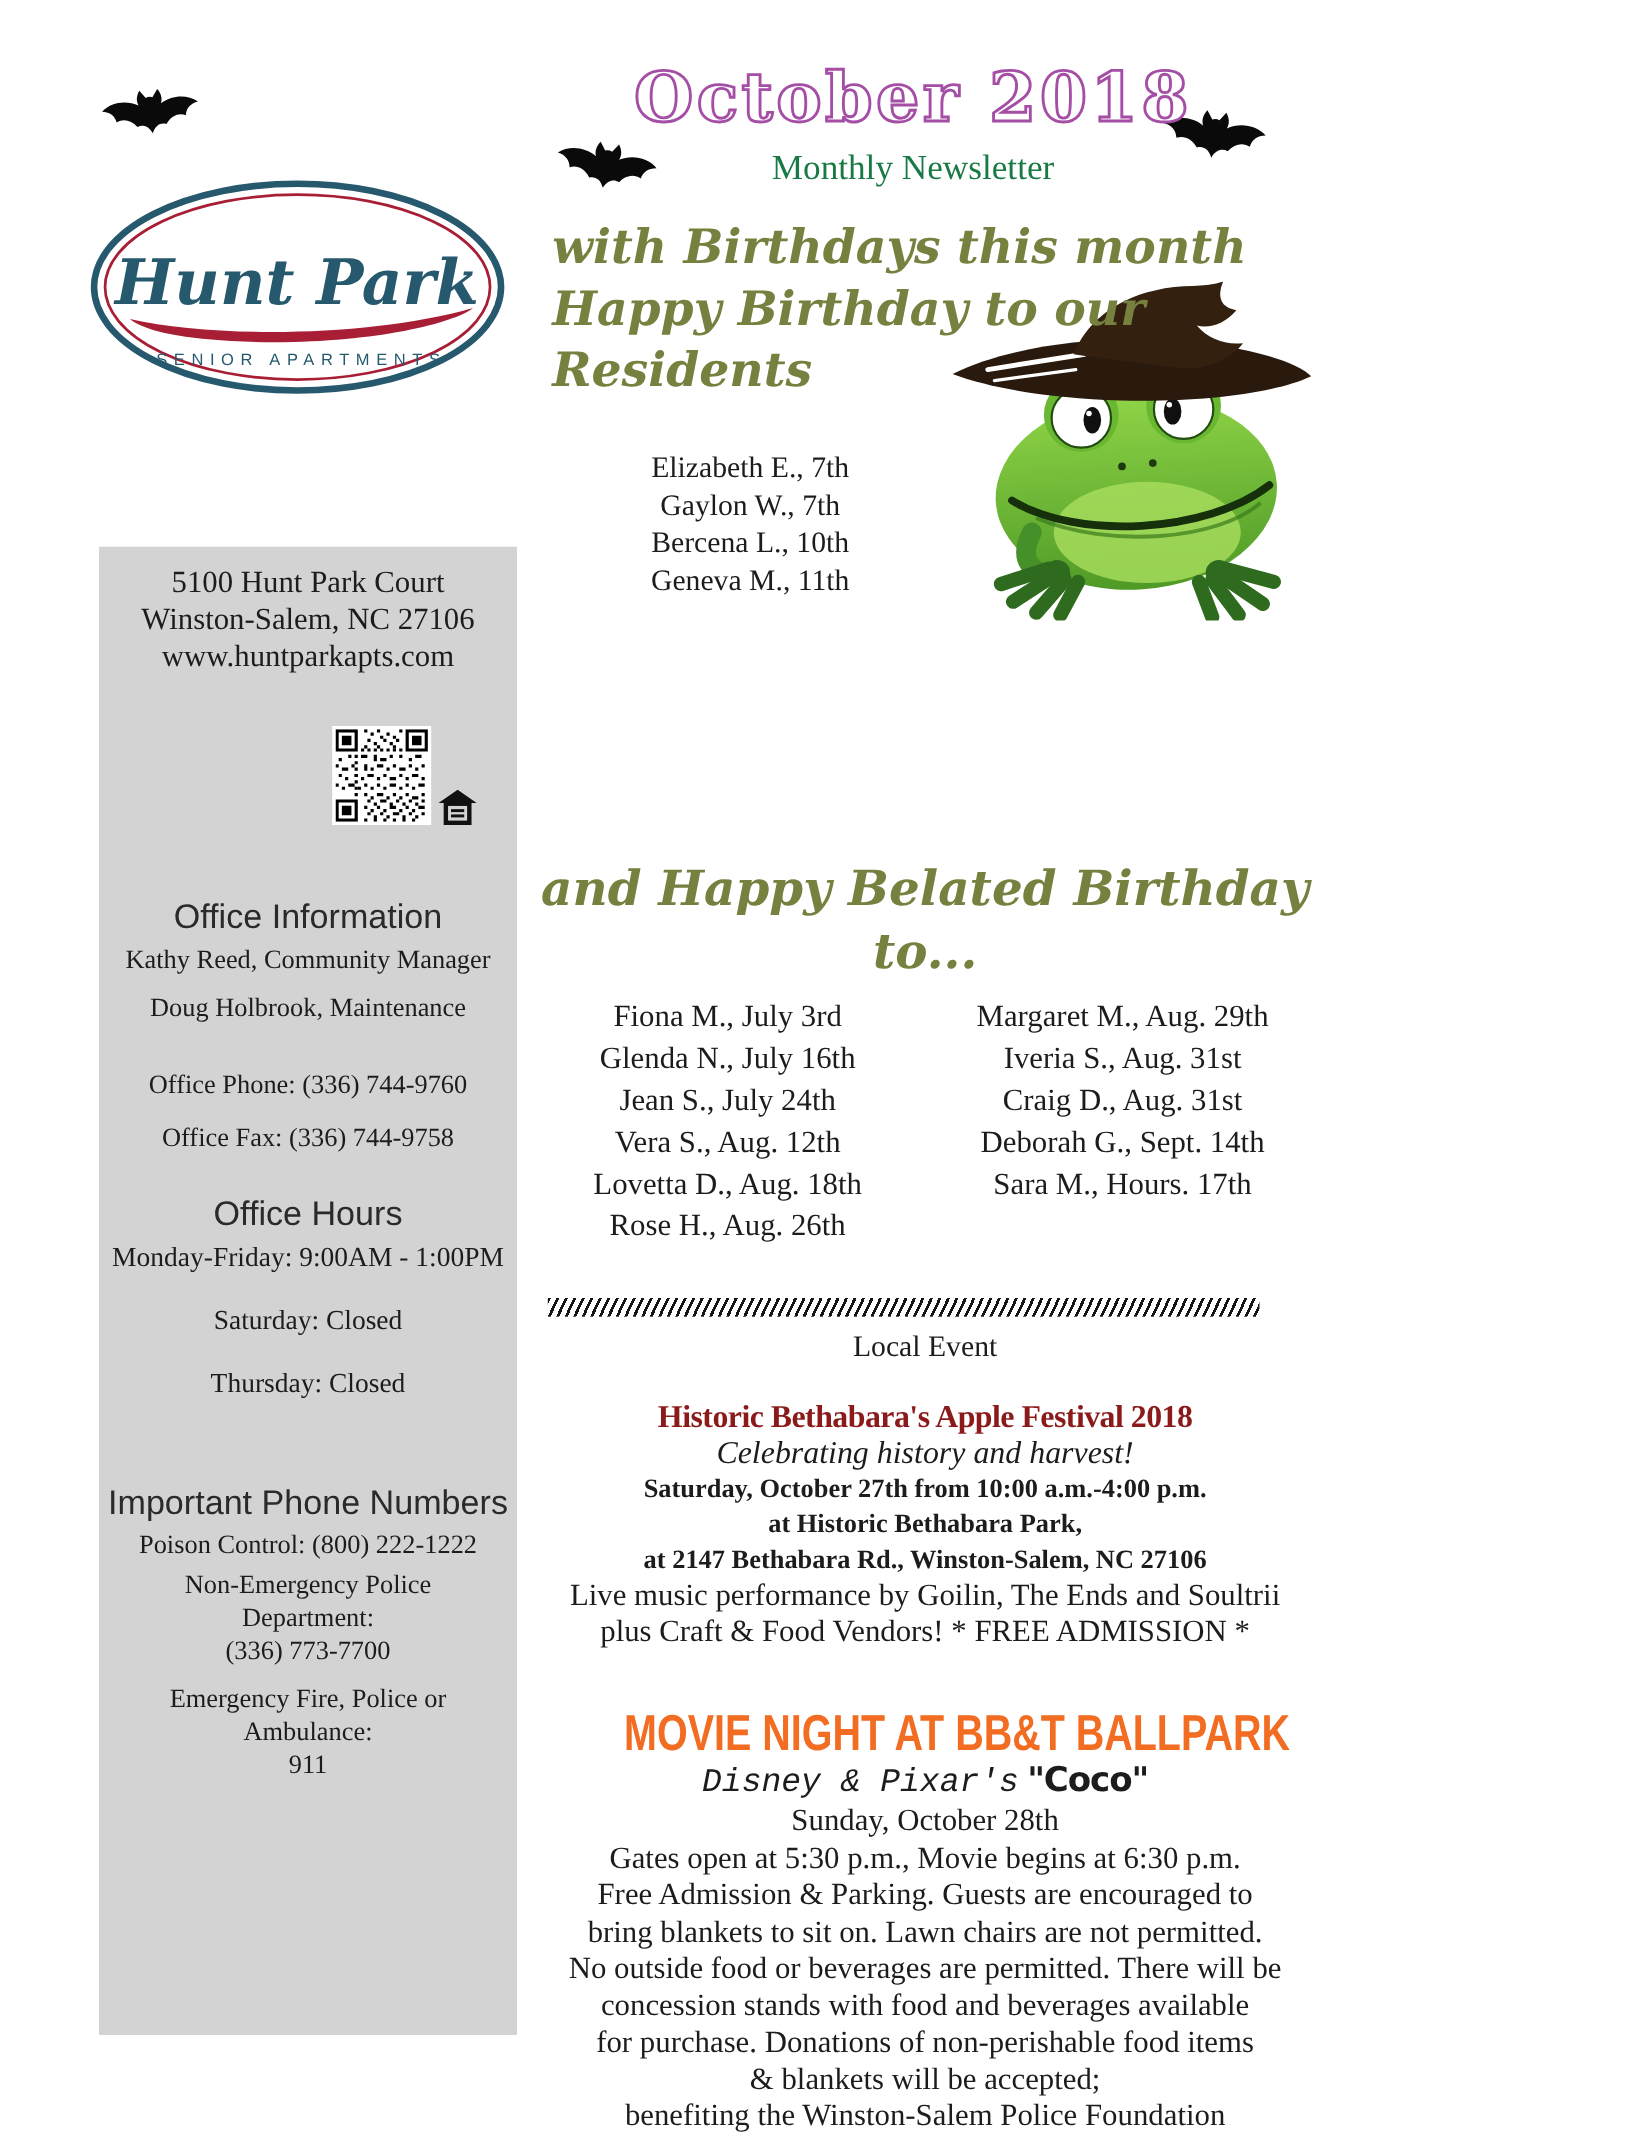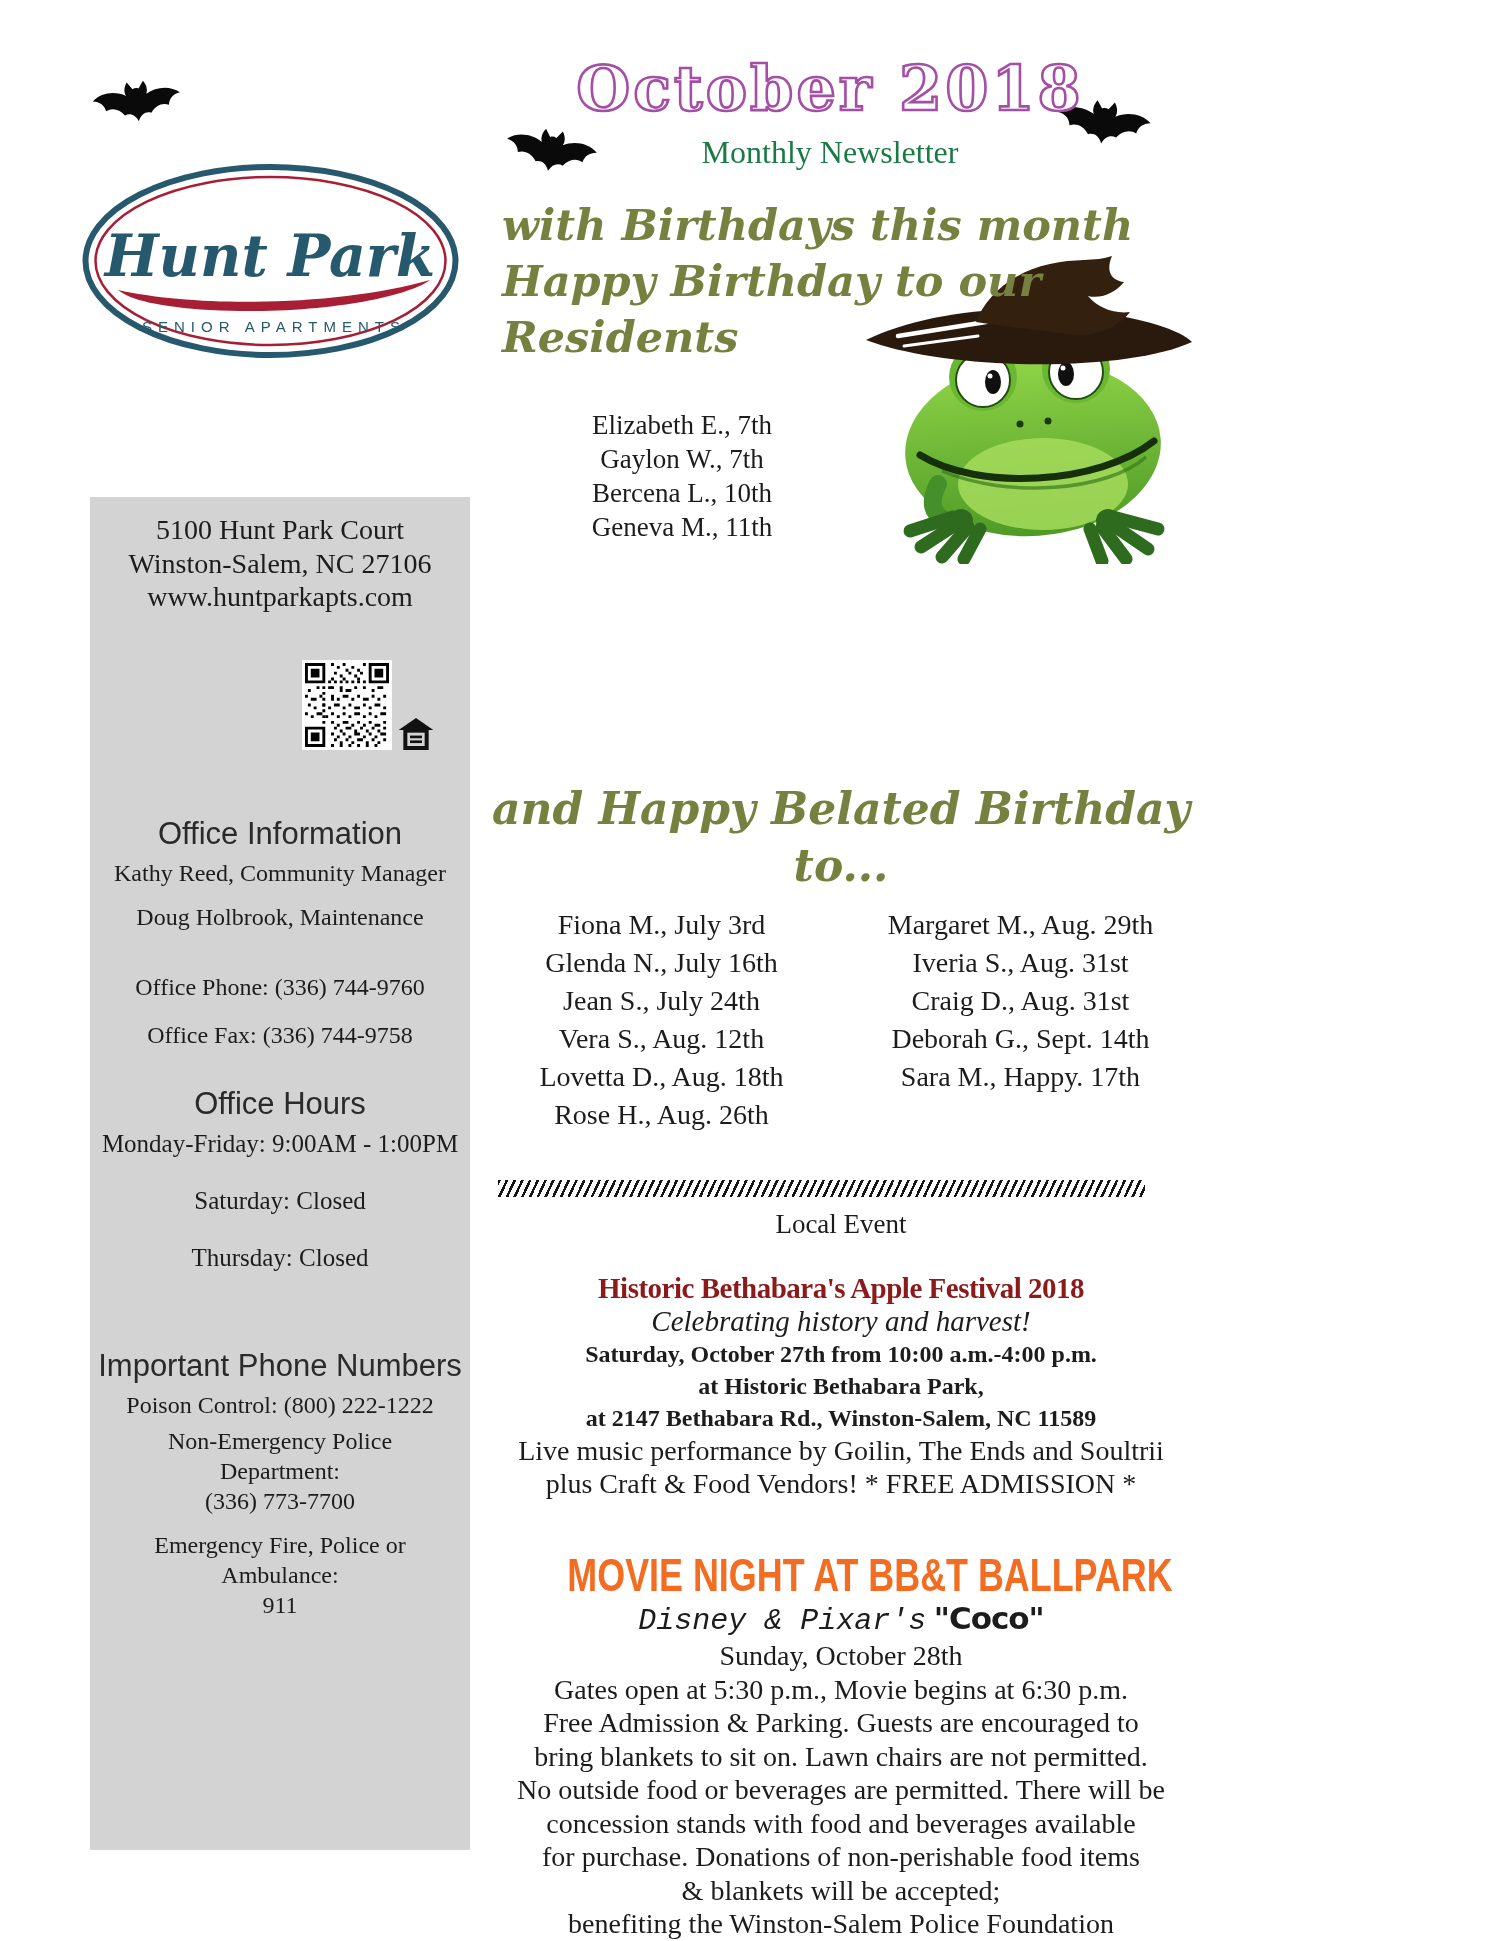--- a/index.html
+++ b/index.html
@@ -213,32 +213,32 @@
         <div class="cell">Jean S., July 24th</div>
         <div class="cell">Vera S., Aug. 12th</div>
         <div class="cell">Lovetta D., Aug. 18th</div>
         <div class="cell">Rose H., Aug. 26th</div>
       </div>
       <div>
         <div class="cell">Margaret M., Aug. 29th</div>
         <div class="cell">Iveria S., Aug. 31st</div>
         <div class="cell">Craig D., Aug. 31st</div>
         <div class="cell">Deborah G., Sept. 14th</div>
-        <div class="cell">Sara M., Happy. 17th</div>
+        <div class="cell">Sara M., Hours. 17th</div>
       </div>
     </div>
 
     <div class="divider"></div>
 
     <div class="local-label">Local Event</div>
     <div class="event-title">Historic Bethabara's Apple Festival 2018</div>
     <div class="event-tag">Celebrating history and harvest!</div>
     <div class="event-b">Saturday, October 27th from 10:00 a.m.-4:00 p.m.</div>
     <div class="event-b">at Historic Bethabara Park,</div>
-    <div class="event-b">at 2147 Bethabara Rd., Winston-Salem, NC 11589</div>
+    <div class="event-b">at 2147 Bethabara Rd., Winston-Salem, NC 27106</div>
     <div class="event-r">Live music performance by Goilin, The Ends and Soultrii</div>
     <div class="event-r">plus Craft &amp; Food Vendors! * FREE ADMISSION *</div>
 
     <div class="movie-title"><span>MOVIE NIGHT AT BB&amp;T BALLPARK</span></div>
     <div class="coco-line">
       <span class="coco-prefix">Disney &amp; Pixar's</span>
       <span class="coco-title">"Coco"</span>
     </div>
     <div class="movie-line">Sunday, October 28th</div>
     <div class="movie-line">Gates open at 5:30 p.m., Movie begins at 6:30 p.m.</div>

